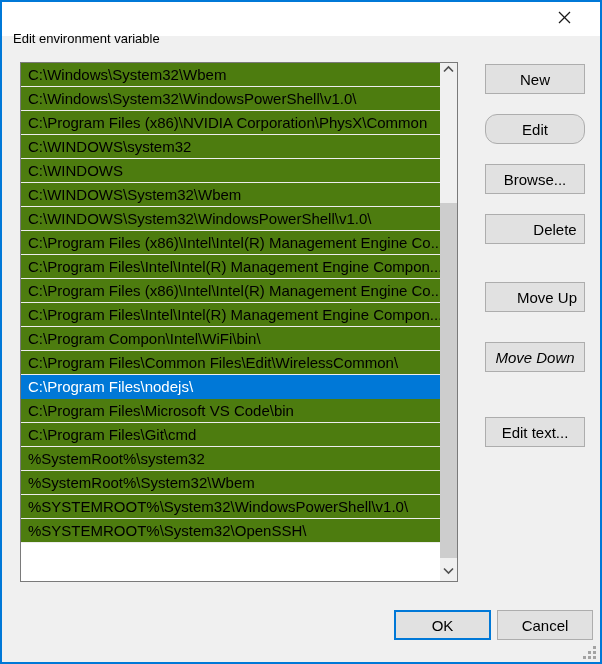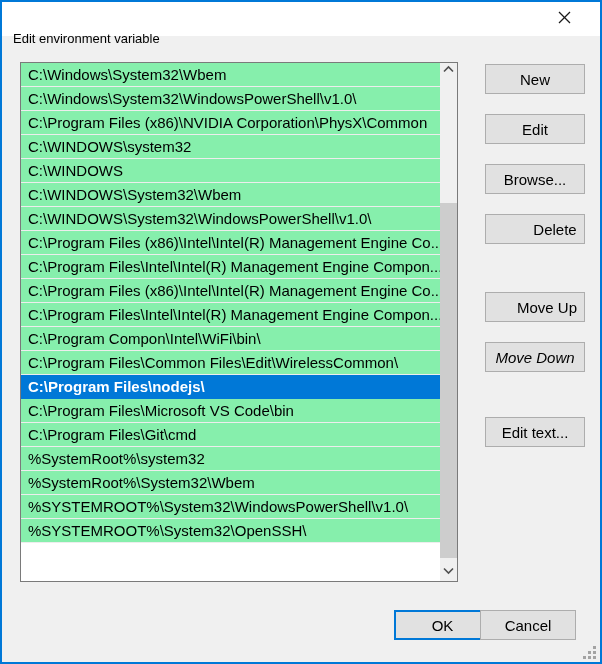--- a/index.html
+++ b/index.html
@@ -30,26 +30,25 @@
   .listbox{
     position:absolute;left:18px;top:60px;width:438px;height:520px;
     background:#ffffff;border:1px solid #7a7a7a;
   }
   .list-rows{
     position:absolute;left:0;top:0;right:17px;bottom:0;overflow:hidden;
   }
   .row{
     height:24px;line-height:23px;padding-left:7px;
     font-size:15px;white-space:nowrap;overflow:hidden;
-    border-bottom:1px solid #ededed;background:#86efac;color:#000;
+    border-bottom:1px solid #ededed;background:#4d7c0f;color:#000;
   }
   .row.selected{
     background:var(--accent,#0078d7);color:#ffffff;
     border-bottom-color:var(--accent,#0078d7);
-    font-weight:bold;
   }
   
   .scrollbar{
     position:absolute;top:0;right:0;width:17px;bottom:0;
     background:#f0f0f0;
   }
   .sb-btn{
     position:absolute;left:0;width:17px;height:17px;
     display:flex;align-items:center;justify-content:center;cursor:pointer;
   }
@@ -61,28 +60,28 @@
   }
   
   .btn{
     position:absolute;left:483px;width:100px;height:30px;
     background:#e1e1e1;border:1px solid #adadad;
     font-family:"Liberation Sans",sans-serif;font-size:15px;color:#000;
     display:flex;align-items:center;justify-content:center;
     cursor:pointer;padding:0;text-align:right;
   }
   .btn-new{top:62px;}
-  .btn-edit{top:112px;}
+  .btn-edit{top:112px;border-radius:12px;}
   .btn-browse{top:162px;}
   .btn-delete{top:212px;padding-left:40px;}
-  .btn-moveup{top:290px;padding-left:24px;}
+  .btn-moveup{top:280px;padding-left:24px;}
   .btn-movedown{top:340px;font-style:italic;}
   .btn-edittext{top:415px;}
   .btn-ok{left:376px;top:608px;width:97px;border:2px solid var(--accent,#0078d7);margin-left:16px;}
-  .btn-cancel{left:478px;top:608px;width:96px;}
+  .btn-cancel{left:495px;top:608px;width:96px;}
   
   .grip{position:absolute;right:4px;bottom:4px;width:13px;height:13px;cursor:nwse-resize;}
 </style>
 </head>
 <body>
 
 <div class="dialog">
 
   <div class="titlebar">
     <span class="title">Edit environment variable</span>

